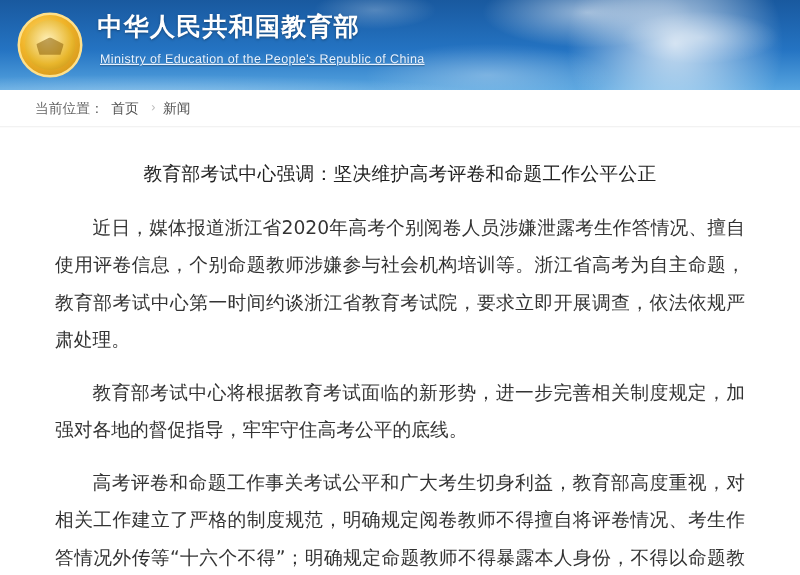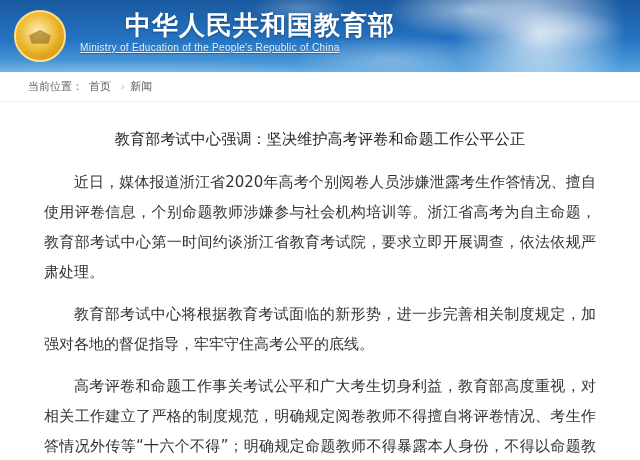--- a/index.html
+++ b/index.html
@@ -61,26 +61,25 @@
     transform: translate(-50%,-50%);
     width: 22px; height: 14px;
     background: #8a5f08;
     clip-path: polygon(0% 40%, 50% 0%, 100% 40%, 88% 100%, 12% 100%);
     opacity: 0.55;
   }
   .title-cn {
     position: absolute; left: 78px; top: 8px;
     color: #ffffff;
     font-family: "DejaVu Sans", "Liberation Sans", sans-serif;
-    font-size: 26px;
+    font-size: 20px;
     font-weight: bold;
     letter-spacing: 1px;
     text-shadow: 0 1px 2px rgba(0,0,0,0.35);
     white-space: nowrap;
-    margin-left: 47px;
   }
   .title-en {
     position: absolute; left: 80px; top: 42px;
     color: #e8f2ff;
     font-size: 10px;
     letter-spacing: 0.3px;
     white-space: nowrap;
     text-shadow: 0 1px 1px rgba(0,0,0,0.25);
     text-decoration: underline;
   }

